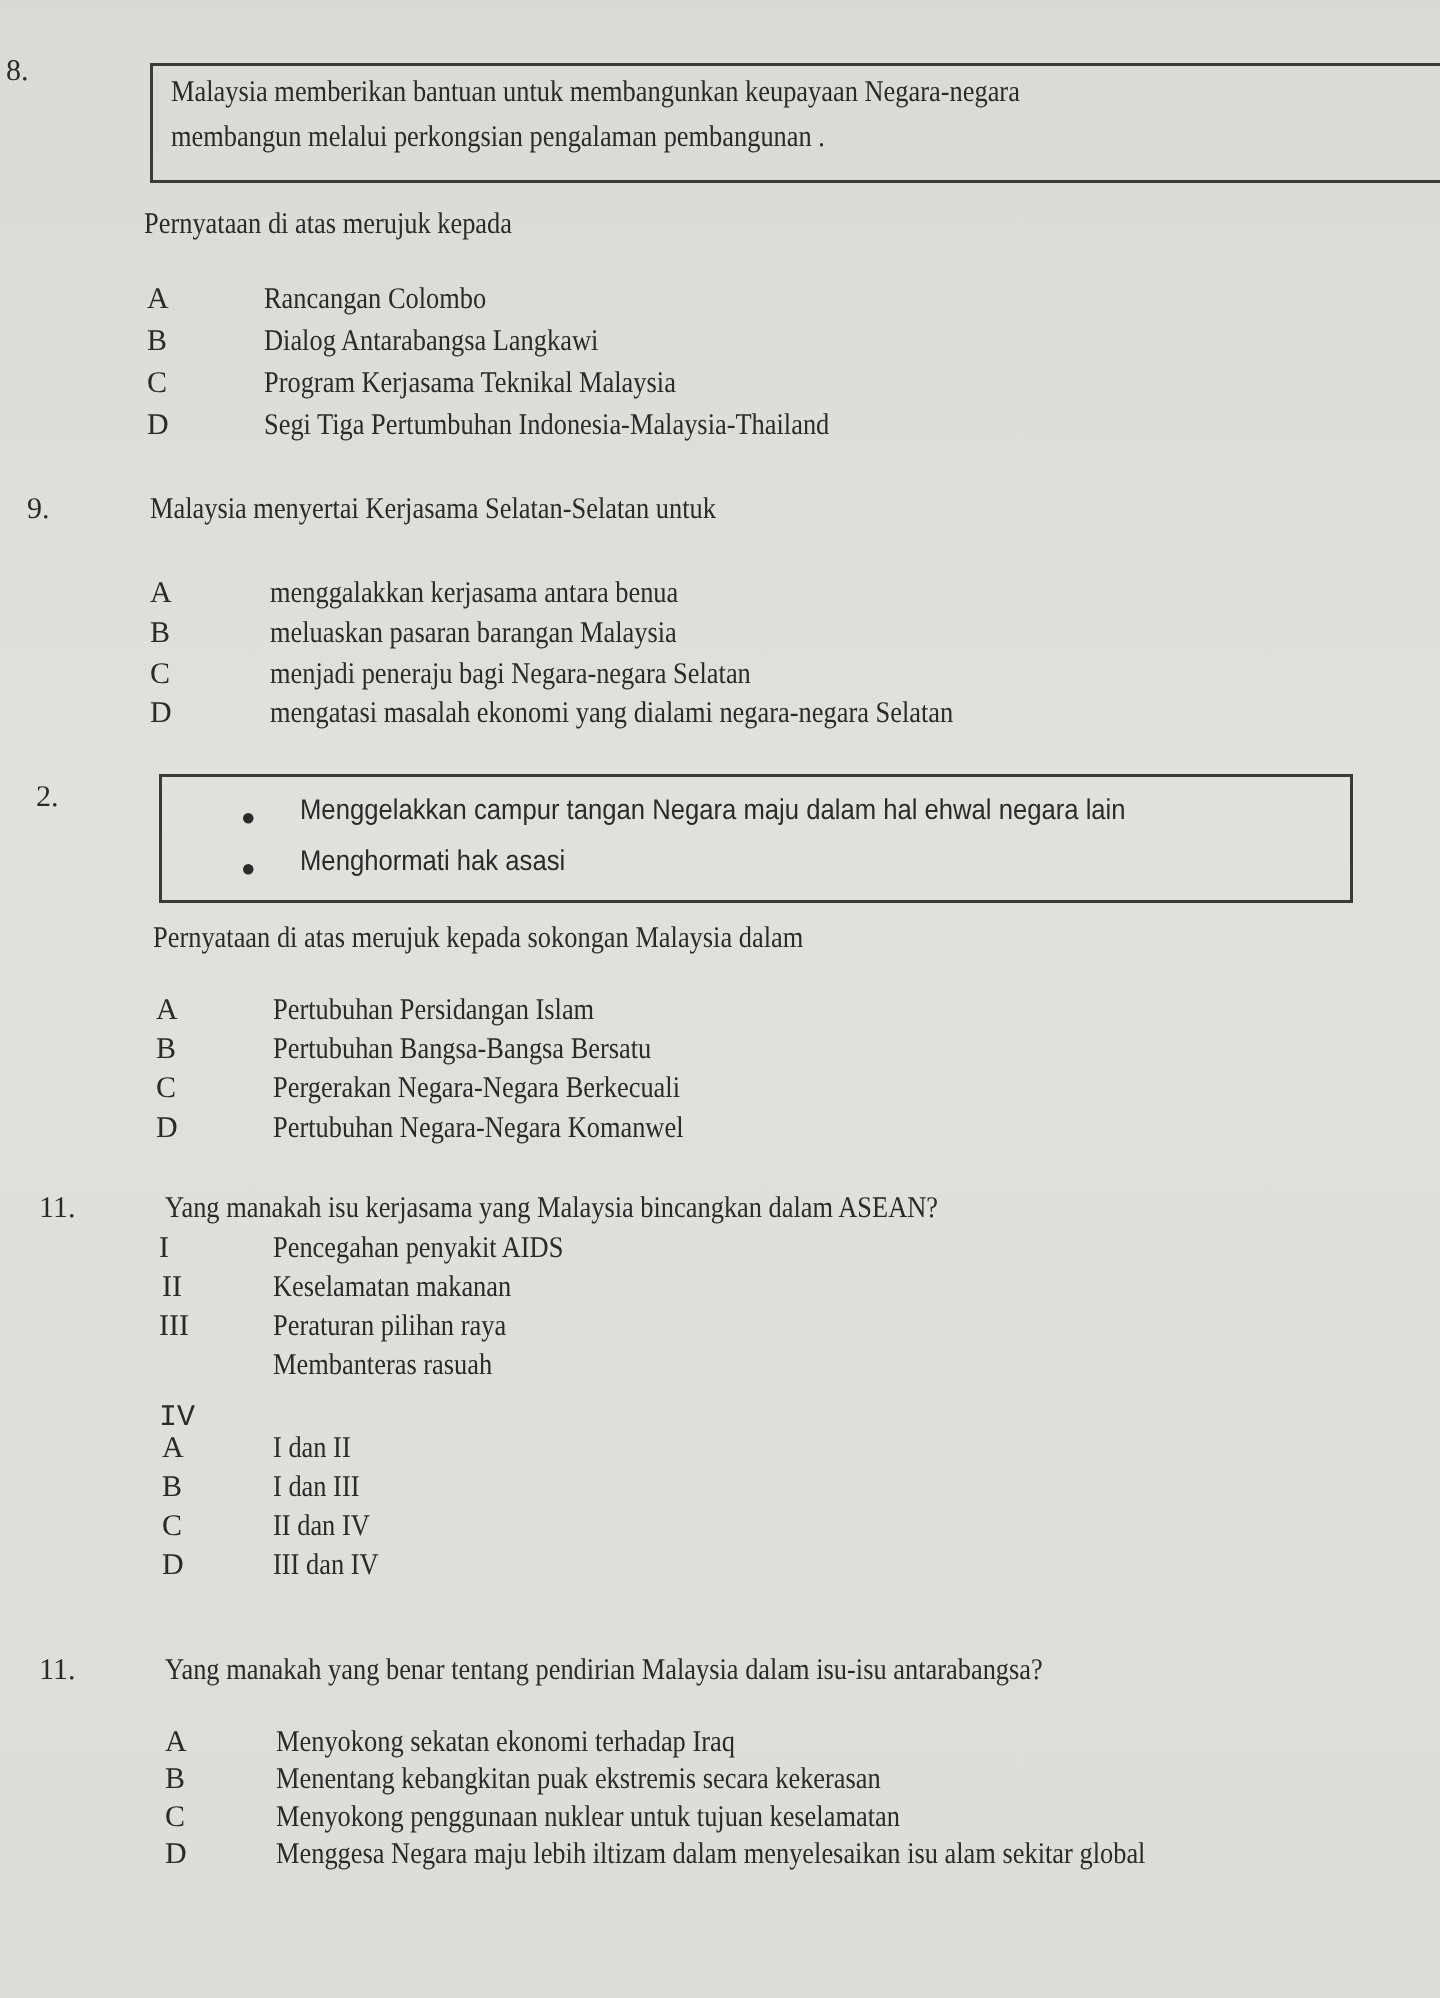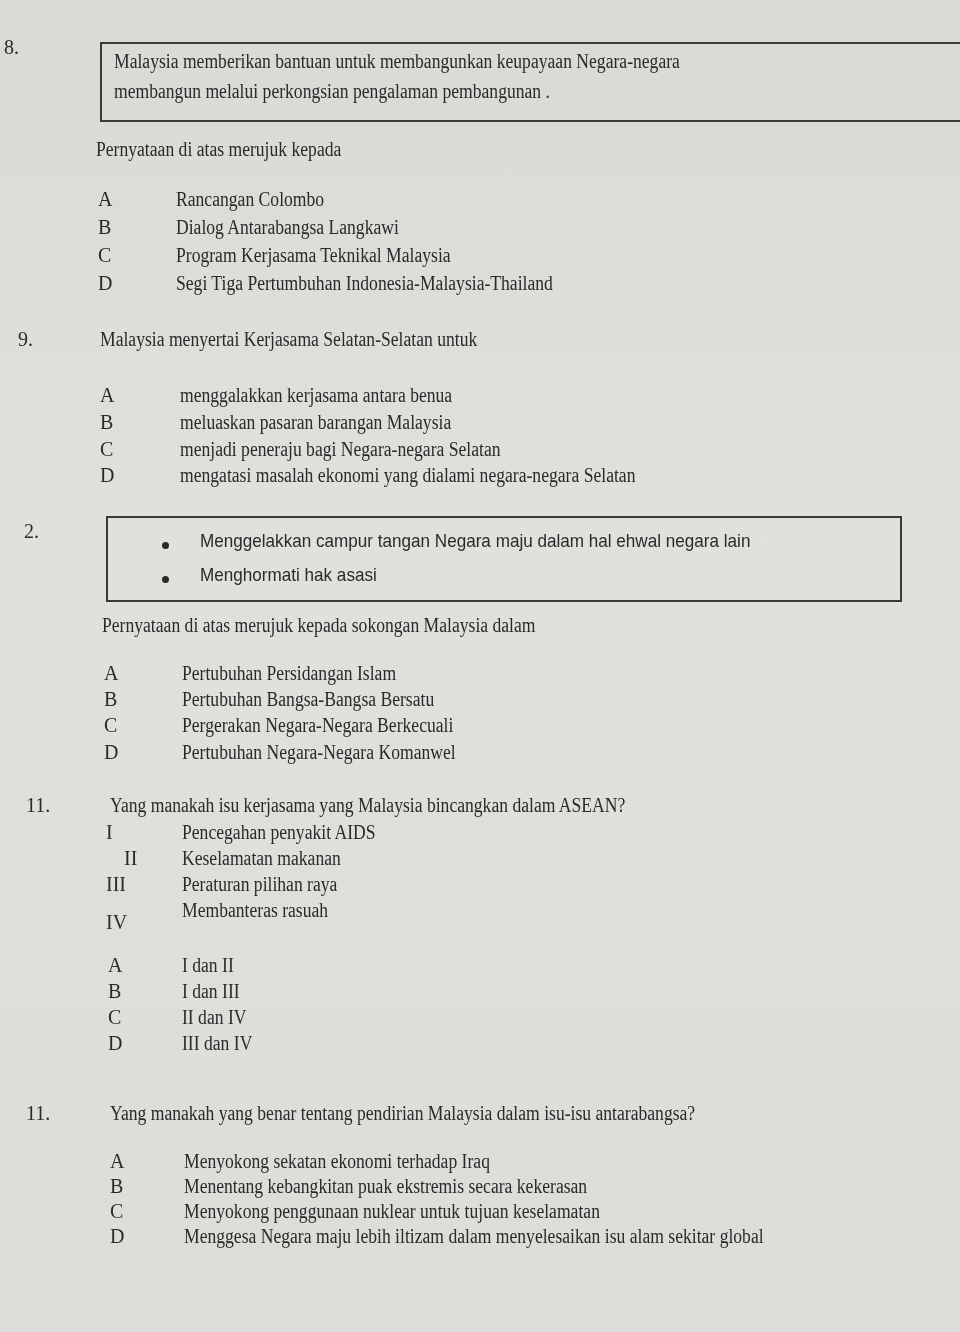--- a/index.html
+++ b/index.html
@@ -64,25 +64,25 @@
   <div class="abs opt-letter" style="left:104px;top:714px;">C</div>
   <div class="abs txt" style="left:182px;top:714px;">Pergerakan Negara-Negara Berkecuali</div>
   <div class="abs opt-letter" style="left:104px;top:741px;">D</div>
   <div class="abs txt" style="left:182px;top:741px;">Pertubuhan Negara-Negara Komanwel</div>
 
   <div class="abs qnum" style="left:26px;top:794px;">11.</div>
   <div class="abs txt" style="left:110px;top:794px;">Yang manakah isu kerjasama yang Malaysia bincangkan dalam ASEAN?</div>
 
   <div class="abs opt-letter" style="left:106px;top:821px;">I</div>
   <div class="abs txt" style="left:182px;top:821px;">Pencegahan penyakit AIDS</div>
-  <div class="abs opt-letter" style="left:124px;top:847px;">II</div>
+  <div class="abs opt-letter" style="left:108px;top:847px;">II</div>
   <div class="abs txt" style="left:182px;top:847px;">Keselamatan makanan</div>
   <div class="abs opt-letter" style="left:106px;top:873px;">III</div>
   <div class="abs txt" style="left:182px;top:873px;">Peraturan pilihan raya</div>
-  <div class="abs opt-letter" style="left:106px;top:911px;">IV</div>
+  <div class="abs opt-letter" style="left:106px;top:934px;font-family:Liberation Mono, monospace;">IV</div>
   <div class="abs txt" style="left:182px;top:899px;">Membanteras rasuah</div>
 
   <div class="abs opt-letter" style="left:108px;top:954px;">A</div>
   <div class="abs txt" style="left:182px;top:954px;">I dan II</div>
   <div class="abs opt-letter" style="left:108px;top:980px;">B</div>
   <div class="abs txt" style="left:182px;top:980px;">I dan III</div>
   <div class="abs opt-letter" style="left:108px;top:1006px;">C</div>
   <div class="abs txt" style="left:182px;top:1006px;">II dan IV</div>
   <div class="abs opt-letter" style="left:108px;top:1032px;">D</div>
   <div class="abs txt" style="left:182px;top:1032px;">III dan IV</div>

